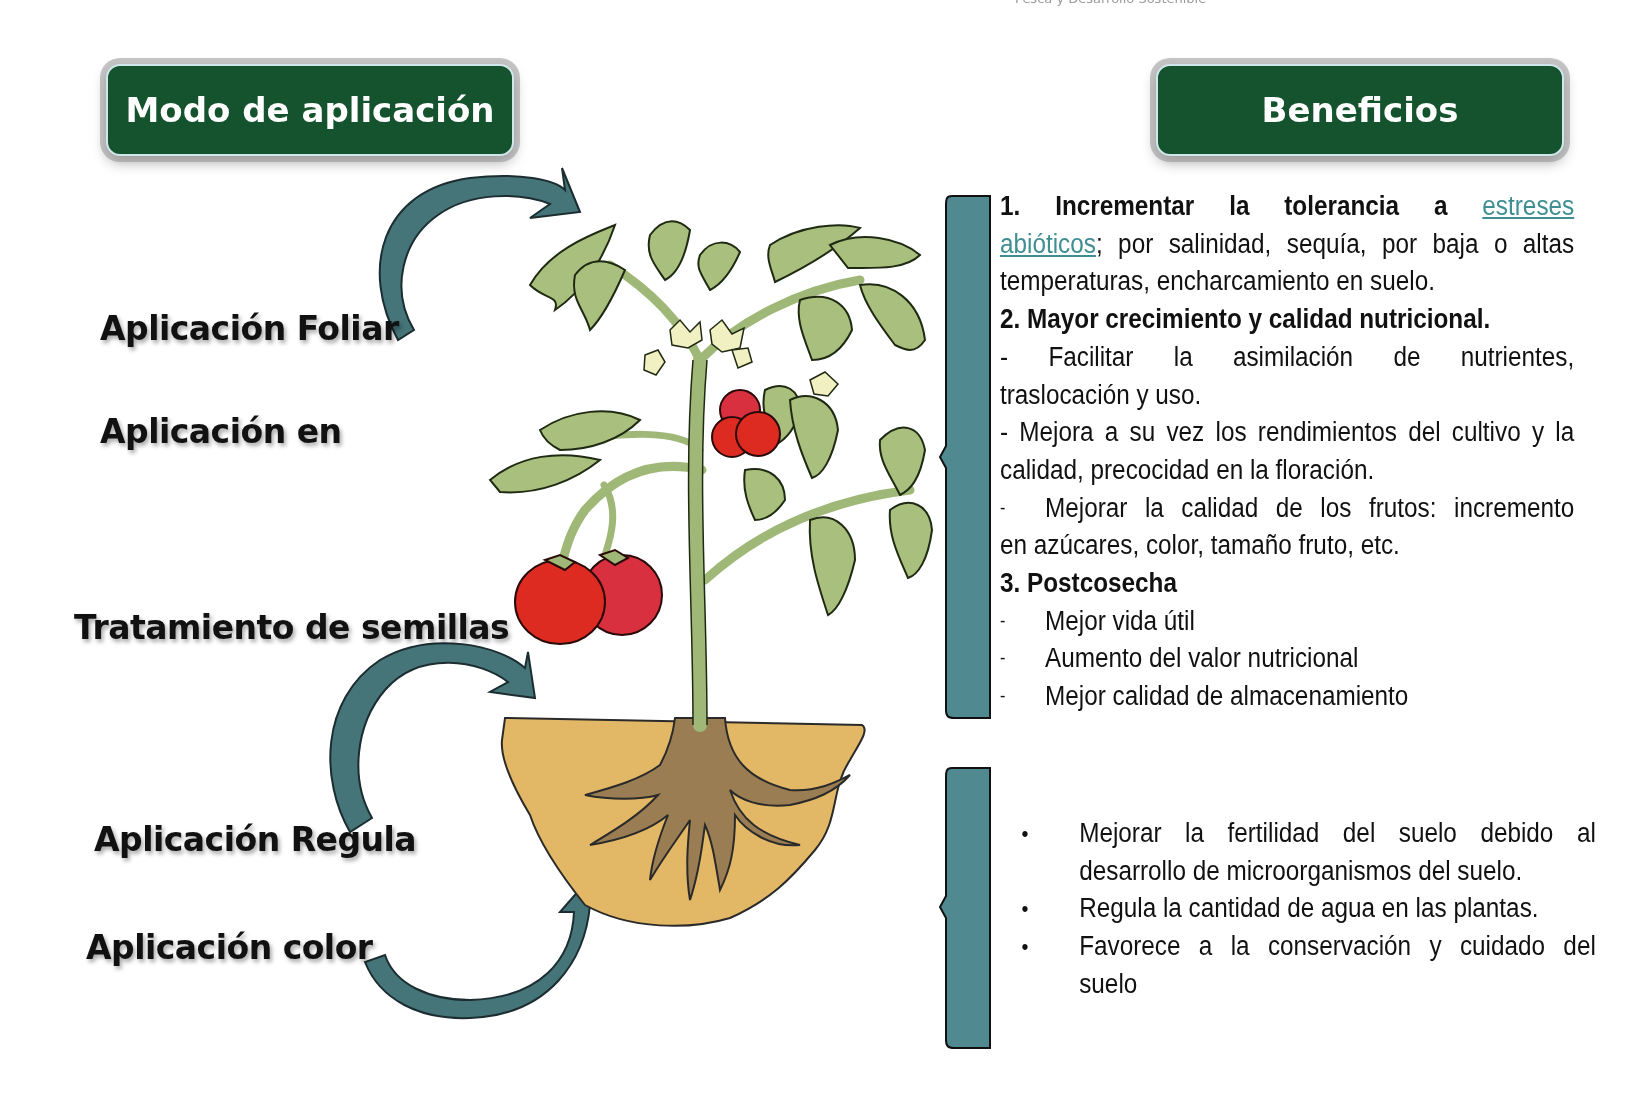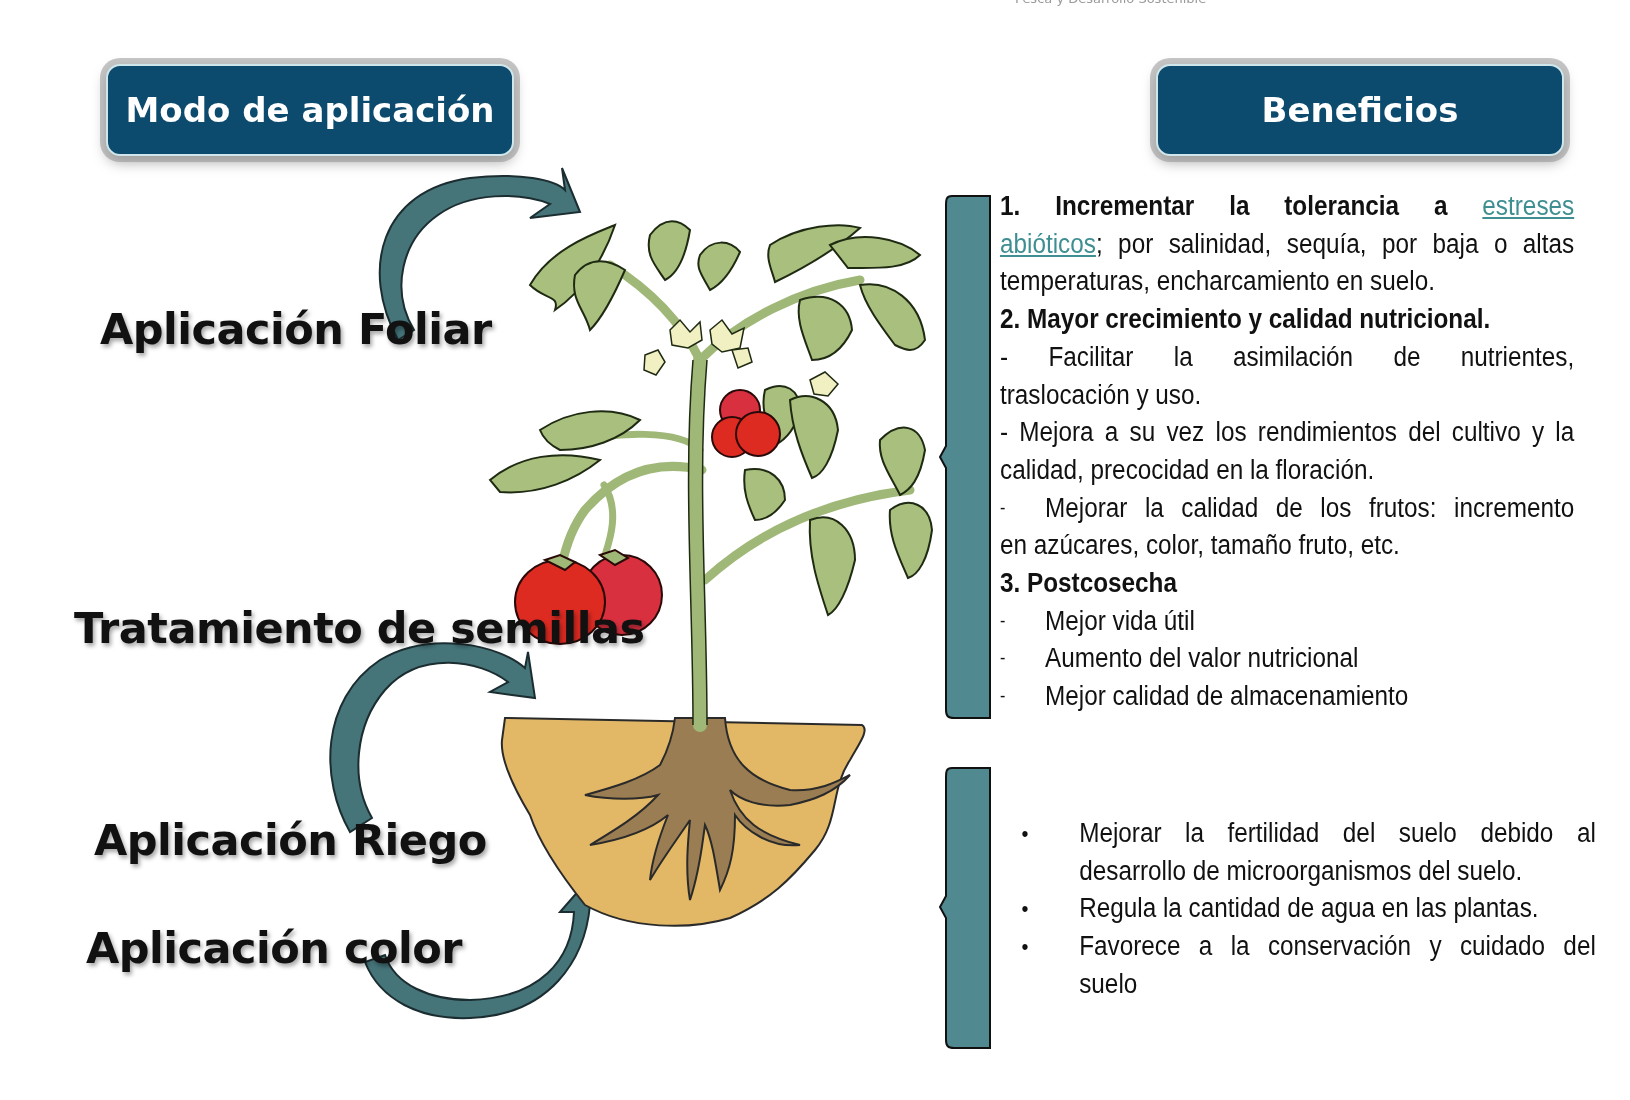--- a/index.html
+++ b/index.html
@@ -2,31 +2,31 @@
 <html><head>
 <meta charset="utf-8">
 <style>
   html, body { margin: 0; padding: 0; background: #ffffff; }
   body { width: 1630px; height: 1100px; position: relative; overflow: hidden; font-family: "Liberation Sans", sans-serif; }
 
   .top-cut { position: absolute; left: 1015px; top: -9px; font-family: "DejaVu Sans", sans-serif; font-size: 13px; color: #9a9a9a; white-space: nowrap; }
 
   .header-box {
     position: absolute; height: 88px; border-radius: 14px;
-    background: #0c4a6e; border: 2px solid #cfe6ea;
+    background: #14532d; border: 2px solid #cfe6ea;
     box-shadow: 0 0 0 6px rgba(150,150,150,0.55), 0 6px 14px rgba(0,0,0,0.35);
     display: flex; align-items: center; justify-content: center;
     color: #ffffff; font-family: "DejaVu Sans", sans-serif; font-weight: bold; font-size: 34px;
   }
   #hdr-modo { left: 106px; top: 64px; width: 404px; }
   #hdr-ben  { left: 1128px; top: 64px; width: 404px; margin-left: 28px; }
 
   .method-label {
     position: absolute; font-family: "DejaVu Sans", sans-serif; font-weight: bold;
-    font-size: 43px; color: #111; text-shadow: 2px 3px 4px rgba(0,0,0,0.35);
+    font-size: 33px; color: #111; text-shadow: 2px 3px 4px rgba(0,0,0,0.35);
     line-height: 48px; letter-spacing: -0.5px; white-space: nowrap; text-align: center;
   }
 
   .diagram-svg { position: absolute; left: 0; top: 0; width: 1630px; height: 1100px; pointer-events: none; }
 
   .benefit-text {
     position: absolute; left: 1000px; width: 575px;
     font-family: "Liberation Sans", sans-serif; font-size: 27px; line-height: 37.7px; color: #111;
     transform: scaleX(0.9); transform-origin: left top;
   }
@@ -129,23 +129,24 @@
   <g>
     <path d="M952,196 C946,196 946,200 946,205 L946,446 L940,457 L946,468 L946,710 C946,716 948,718 954,718 L990,718 L990,196 Z" fill="#508a90" stroke="#111" stroke-width="2"></path>
   </g>
   <g>
     <path d="M952,768 C946,768 946,772 946,777 L946,896 L940,907 L946,918 L946,1040 C946,1046 948,1048 954,1048 L990,1048 L990,768 Z" fill="#508a90" stroke="#111" stroke-width="2"></path>
   </g>
 </svg>
 
 <div class="method-label" style="left:100px; top:305px;">Aplicación Foliar</div>
 <div class="method-label" style="left:100px; top:408px; width:230px;">
+  <div>Aplicación en</div>
 </div>
 <div class="method-label" style="left:74px; top:604px;text-align:center;">Tratamiento de semillas</div>
-<div class="method-label" style="left:94px; top:816px;">Aplicación Riego</div>
+<div class="method-label" style="left:94px; top:816px;">Aplicación Regula</div>
 <div class="method-label" style="left:86px; top:924px;">Aplicación color</div>
 
 <div class="benefit-text" id="ben-top">
   <span class="line">
     <span class="bold">1.  Incrementar  la  tolerancia  a</span>
     <span class="link">estreses</span>
   </span>
   <span class="line"><span class="link">abióticos</span><span>; por salinidad, sequía, por baja o altas</span></span>
   <span class="line last">temperaturas, encharcamiento en suelo.</span>
 

